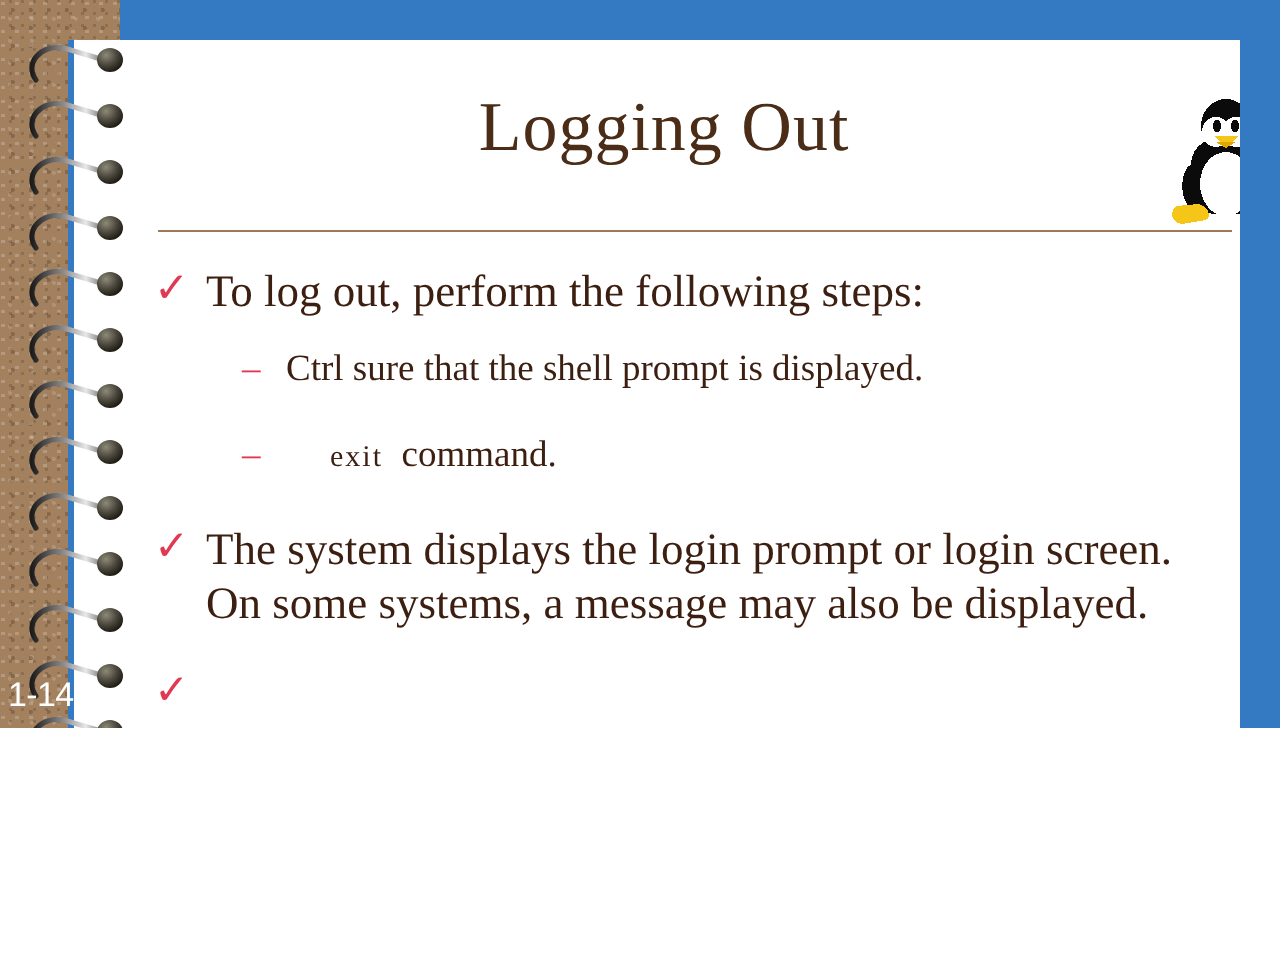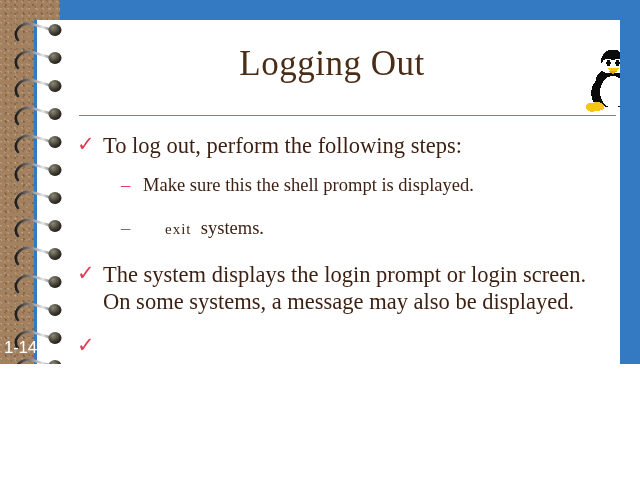--- a/index.html
+++ b/index.html
@@ -212,26 +212,26 @@
 
     <div id="body">
 
       <div class="bullet">
         <span class="check">✓</span>
         <span>To log out, perform the following steps:</span>
       </div>
 
       <div class="sub gap-a">
         <span class="dash">–</span>
-        <span>Make sure this the shell prompt is displayed.</span>
+        <span>Ctrl sure that the shell prompt is displayed.</span>
       </div>
 
       <div class="sub gap-b">
         <span class="dash">–</span>
-        <span class="cont"><span class="mono">exit</span>&nbsp;&nbsp;<span>systems.</span></span>
+        <span class="cont"><span class="mono">exit</span>&nbsp;&nbsp;<span>command.</span></span>
       </div>
 
       <div class="bullet gap-b">
         <span class="check">✓</span>
         <span>The system displays the login prompt or login screen. On some systems, a message may also be displayed.</span>
       </div>
 
       <div class="bullet gap-c">
         <span class="check">✓</span>
       </div>

